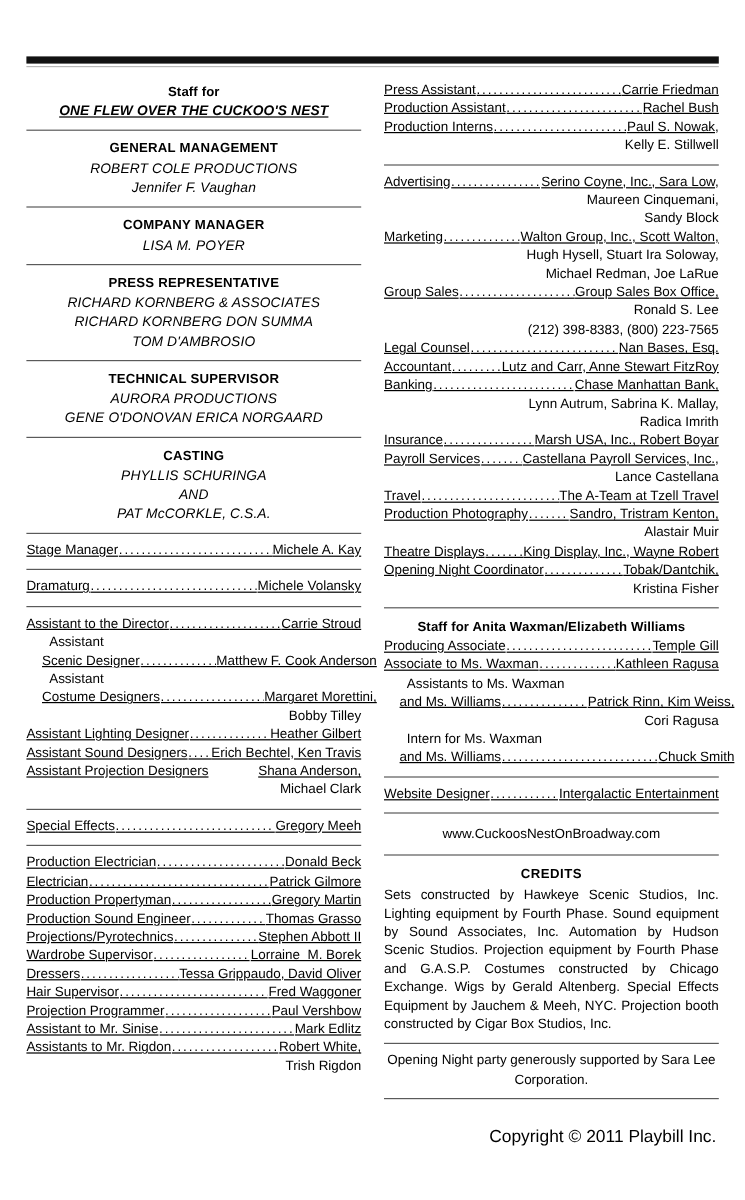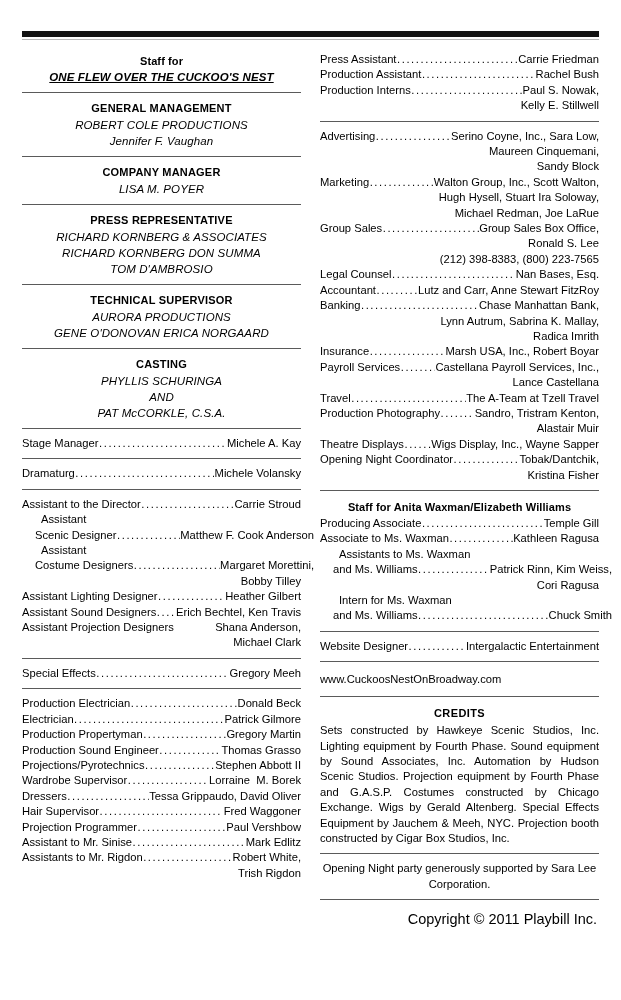--- a/index.html
+++ b/index.html
@@ -15,21 +15,21 @@
     color: #000000;
     position: relative;
     overflow: hidden;
   }
   .page {
     position: absolute;
     left: 0; top: 0;
     width: 621px;
     height: 764px;
     box-sizing: border-box;
-    padding: 0 22px;
+    padding: 16px 22px;
   }
   
   .topbar {
     margin-top: 31px;
     height: 6px;
     background: #121212;
   }
   .topbar-hair {
     margin-top: 2px;
     height: 1px;
@@ -84,20 +84,21 @@
     font-style: italic;
   }
 
   
   .lrow {
     display: flex;
     align-items: baseline;
     font-size: 11.2px;
     line-height: 15.4px;
     width: 100%;
+    text-decoration: underline;
   }
   .lrow .lbl {
     white-space: pre;
     flex: 0 0 auto;
   }
   .lrow .dots {
     flex: 1 1 auto;
     overflow: hidden;
     white-space: nowrap;
     text-align: left;
@@ -138,38 +139,39 @@
   }
   .credits-head {
     font-size: 11px;
     font-weight: bold;
     text-align: center;
     line-height: 19px;
     letter-spacing: 0.4px;
   }
   .website {
     font-size: 11.2px;
+    text-align: center;
     line-height: 20px;
   }
   .para {
     font-size: 11.2px;
     line-height: 15.4px;
     text-align: justify;
     text-justify: inter-word;
   }
   .para-left {
     font-size: 11.2px;
     line-height: 15.4px;
     text-align: center;
   }
   .copyright {
     text-align: right;
     font-size: 14.5px;
     line-height: 20px;
-    margin-top: 9px;
+    margin-top: 22px;
     padding-right: 2px;
   }
   .spacer-sm { height: 5px; }
   .spacer-xs { height: 3px; }
 </style>
 </head>
 <body>
 
 <div class="page">
 
@@ -432,21 +434,21 @@
           </div>
           <div class="lrow">
             <span class="lbl">Production Photography</span>
             <span class="dots"></span>
             <span class="val">Sandro, Tristram Kenton,</span>
           </div>
           <div class="cont">Alastair Muir</div>
           <div class="lrow">
             <span class="lbl">Theatre Displays</span>
             <span class="dots"></span>
-            <span class="val">Wigs Display, Inc., Wayne Sapper</span>
+            <span class="val">King Display, Inc., Wayne Robert</span>
           </div>
           <div class="lrow">
             <span class="lbl">Opening Night Coordinator</span>
             <span class="dots"></span>
             <span class="val">Tobak/Dantchik,</span>
           </div>
           <div class="cont">Kristina Fisher</div>
         </div>
 
       <hr class="rule">

